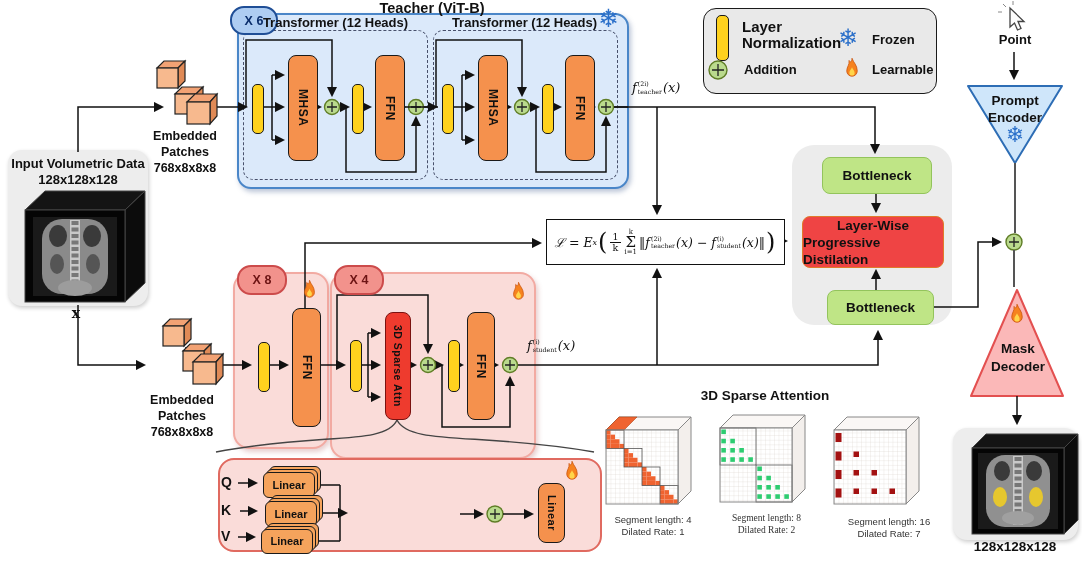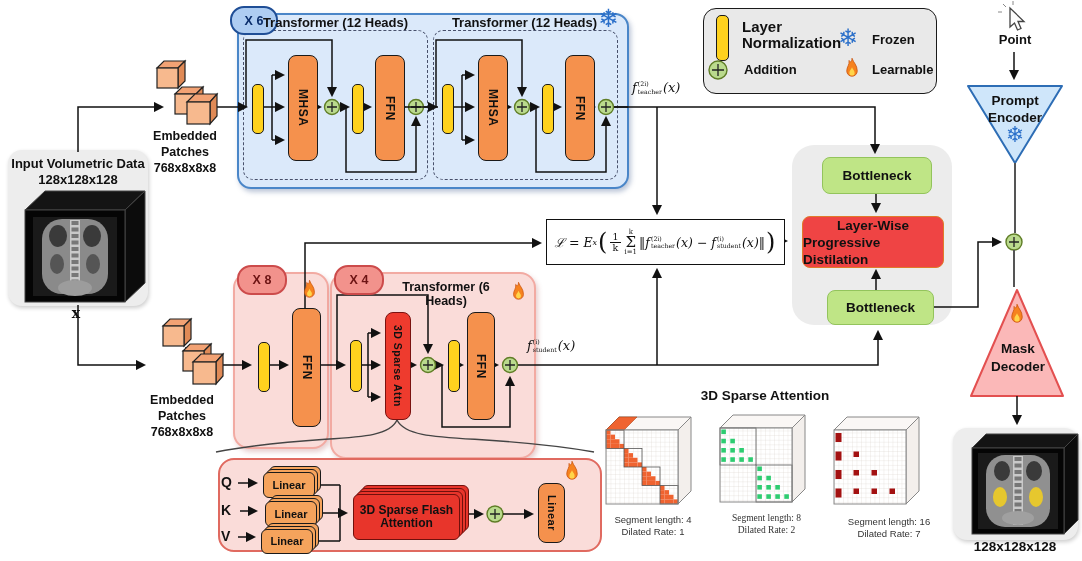--- a/index.html
+++ b/index.html
@@ -318,20 +318,21 @@
           <rect x="37.5" y="56" width="5.5" height="5.5" fill="#a31111"></rect>
           <rect x="1.5" y="74.5" width="6" height="9" fill="#a31111"></rect>
           <rect x="19.5" y="74.5" width="5.5" height="5.5" fill="#a31111"></rect>
           <rect x="37.5" y="74.5" width="5.5" height="5.5" fill="#a31111"></rect>
           <rect x="55.5" y="74.5" width="5.5" height="5.5" fill="#a31111"></rect>
         </g>
       <rect x="0" y="16" width="72" height="74" fill="none" stroke="#888"></rect>
     </g>
   </svg>
 
+  <div class="fg ctr b" style="left:237px;top:0;width:390px;font-size:14.5px;">Teacher (ViT-B)</div>
   <div class="fg badge-blue" style="left:230px;top:6px;width:44px;height:25px;">X 6</div>
   <div class="fg ctr b" style="left:243px;top:15px;width:185px;font-size:13px;">Transformer (12 Heads)</div>
   <div class="fg ctr b" style="left:433px;top:15px;width:183px;font-size:13px;">Transformer (12 Heads)</div>
   <div class="fg snow" style="left:598px;top:6px;font-size:25px;">❄</div>
   <div class="fg ln-bar" style="left:252px;top:84px;height:48px;"></div>
   <div class="fg ln-bar" style="left:352px;top:84px;height:48px;"></div>
   <div class="fg ln-bar" style="left:442px;top:84px;height:48px;"></div>
   <div class="fg ln-bar" style="left:542px;top:84px;height:48px;"></div>
   <div class="fg oblock" style="left:288px;top:55px;width:28px;height:104px;">
       <span class="vtext">MHSA</span>
@@ -430,21 +431,20 @@
   <div class="fg green-box" style="left:827px;top:290px;width:105px;height:33px;">Bottleneck</div>
 
   <div class="fg badge-pink" style="left:237px;top:265px;width:46px;height:26px;">X 8</div>
   <div class="fg" style="left:301px;top:278px;">
     <svg width="17" height="23" viewBox="0 0 24 30">
         <path d="M12 2C14 8 19 11 19 19a7 7 0 0 1-14 0C5 13 9 11 8 5c2 2 3.5 3.5 4-3z" fill="#f6821f" stroke="#c8500a"></path>
         <path d="M12 14c1 3.5 3.5 4 3.5 7.5a3.5 3.5 0 0 1-7 0c0-3.5 2.5-4 3.5-7.5z" fill="#ffd54a"></path>
       </svg>
   </div>
   <div class="fg badge-pink" style="left:334px;top:265px;width:46px;height:26px;">X 4</div>
-  <div class="fg ctr b" style="left:385px;top:280px;width:122px;font-size:12.5px;">Transformer (6 Heads)</div>
   <div class="fg" style="left:510px;top:280px;">
     <svg width="17" height="23" viewBox="0 0 24 30">
         <path d="M12 2C14 8 19 11 19 19a7 7 0 0 1-14 0C5 13 9 11 8 5c2 2 3.5 3.5 4-3z" fill="#f6821f" stroke="#c8500a"></path>
         <path d="M12 14c1 3.5 3.5 4 3.5 7.5a3.5 3.5 0 0 1-7 0c0-3.5 2.5-4 3.5-7.5z" fill="#ffd54a"></path>
       </svg>
   </div>
   <div class="fg ln-bar" style="left:258px;top:342px;height:48px;"></div>
   <div class="fg oblock" style="left:292px;top:308px;width:27px;height:117px;">
       <span class="vtext">FFN</span>
     </div>
@@ -500,29 +500,20 @@
   <div class="fg stack" style="left:265px;top:501px;width:52px;height:26px;">
     <div class="layer" style="transform:translate(6px,-6px);"></div>
       <div class="layer" style="transform:translate(3px,-3px);"></div>
     <div class="layer front">Linear</div>
   </div>
   <div class="fg stack" style="left:261px;top:529px;width:52px;height:25px;">
     <div class="layer" style="transform:translate(6px,-6px);"></div>
       <div class="layer" style="transform:translate(3px,-3px);"></div>
     <div class="layer front">Linear</div>
   </div>
-  <div class="fg stack" style="left:353px;top:494px;width:107px;height:46px;">
-    <div class="layer red" style="transform:translate(9px,-9px);"></div>
-      <div class="layer red" style="transform:translate(6px,-6px);"></div>
-      <div class="layer red" style="transform:translate(3px,-3px);"></div>
-    <div class="layer red front" style="font-size:12px;">
-      <div>3D Sparse Flash</div>
-        <div>Attention</div>
-    </div>
-  </div>
   <div class="fg oblock" style="left:538px;top:483px;width:25px;height:58px;">
       <span class="vtext" style="font-size:11px;">Linear</span>
     </div>
 
   <div class="fg ctr b" style="left:690px;top:388px;width:150px;font-size:13.5px;">3D Sparse Attention</div>
   <div class="fg ctr cube-label" style="left:598px;top:514px;width:110px;">
     <div>Segment length: 4</div>
       <div>Dilated Rate: 1</div>
   </div>
   <div class="fg ctr cube-label" style="left:714px;top:512px;width:105px;font-family:Liberation Serif, serif;">

